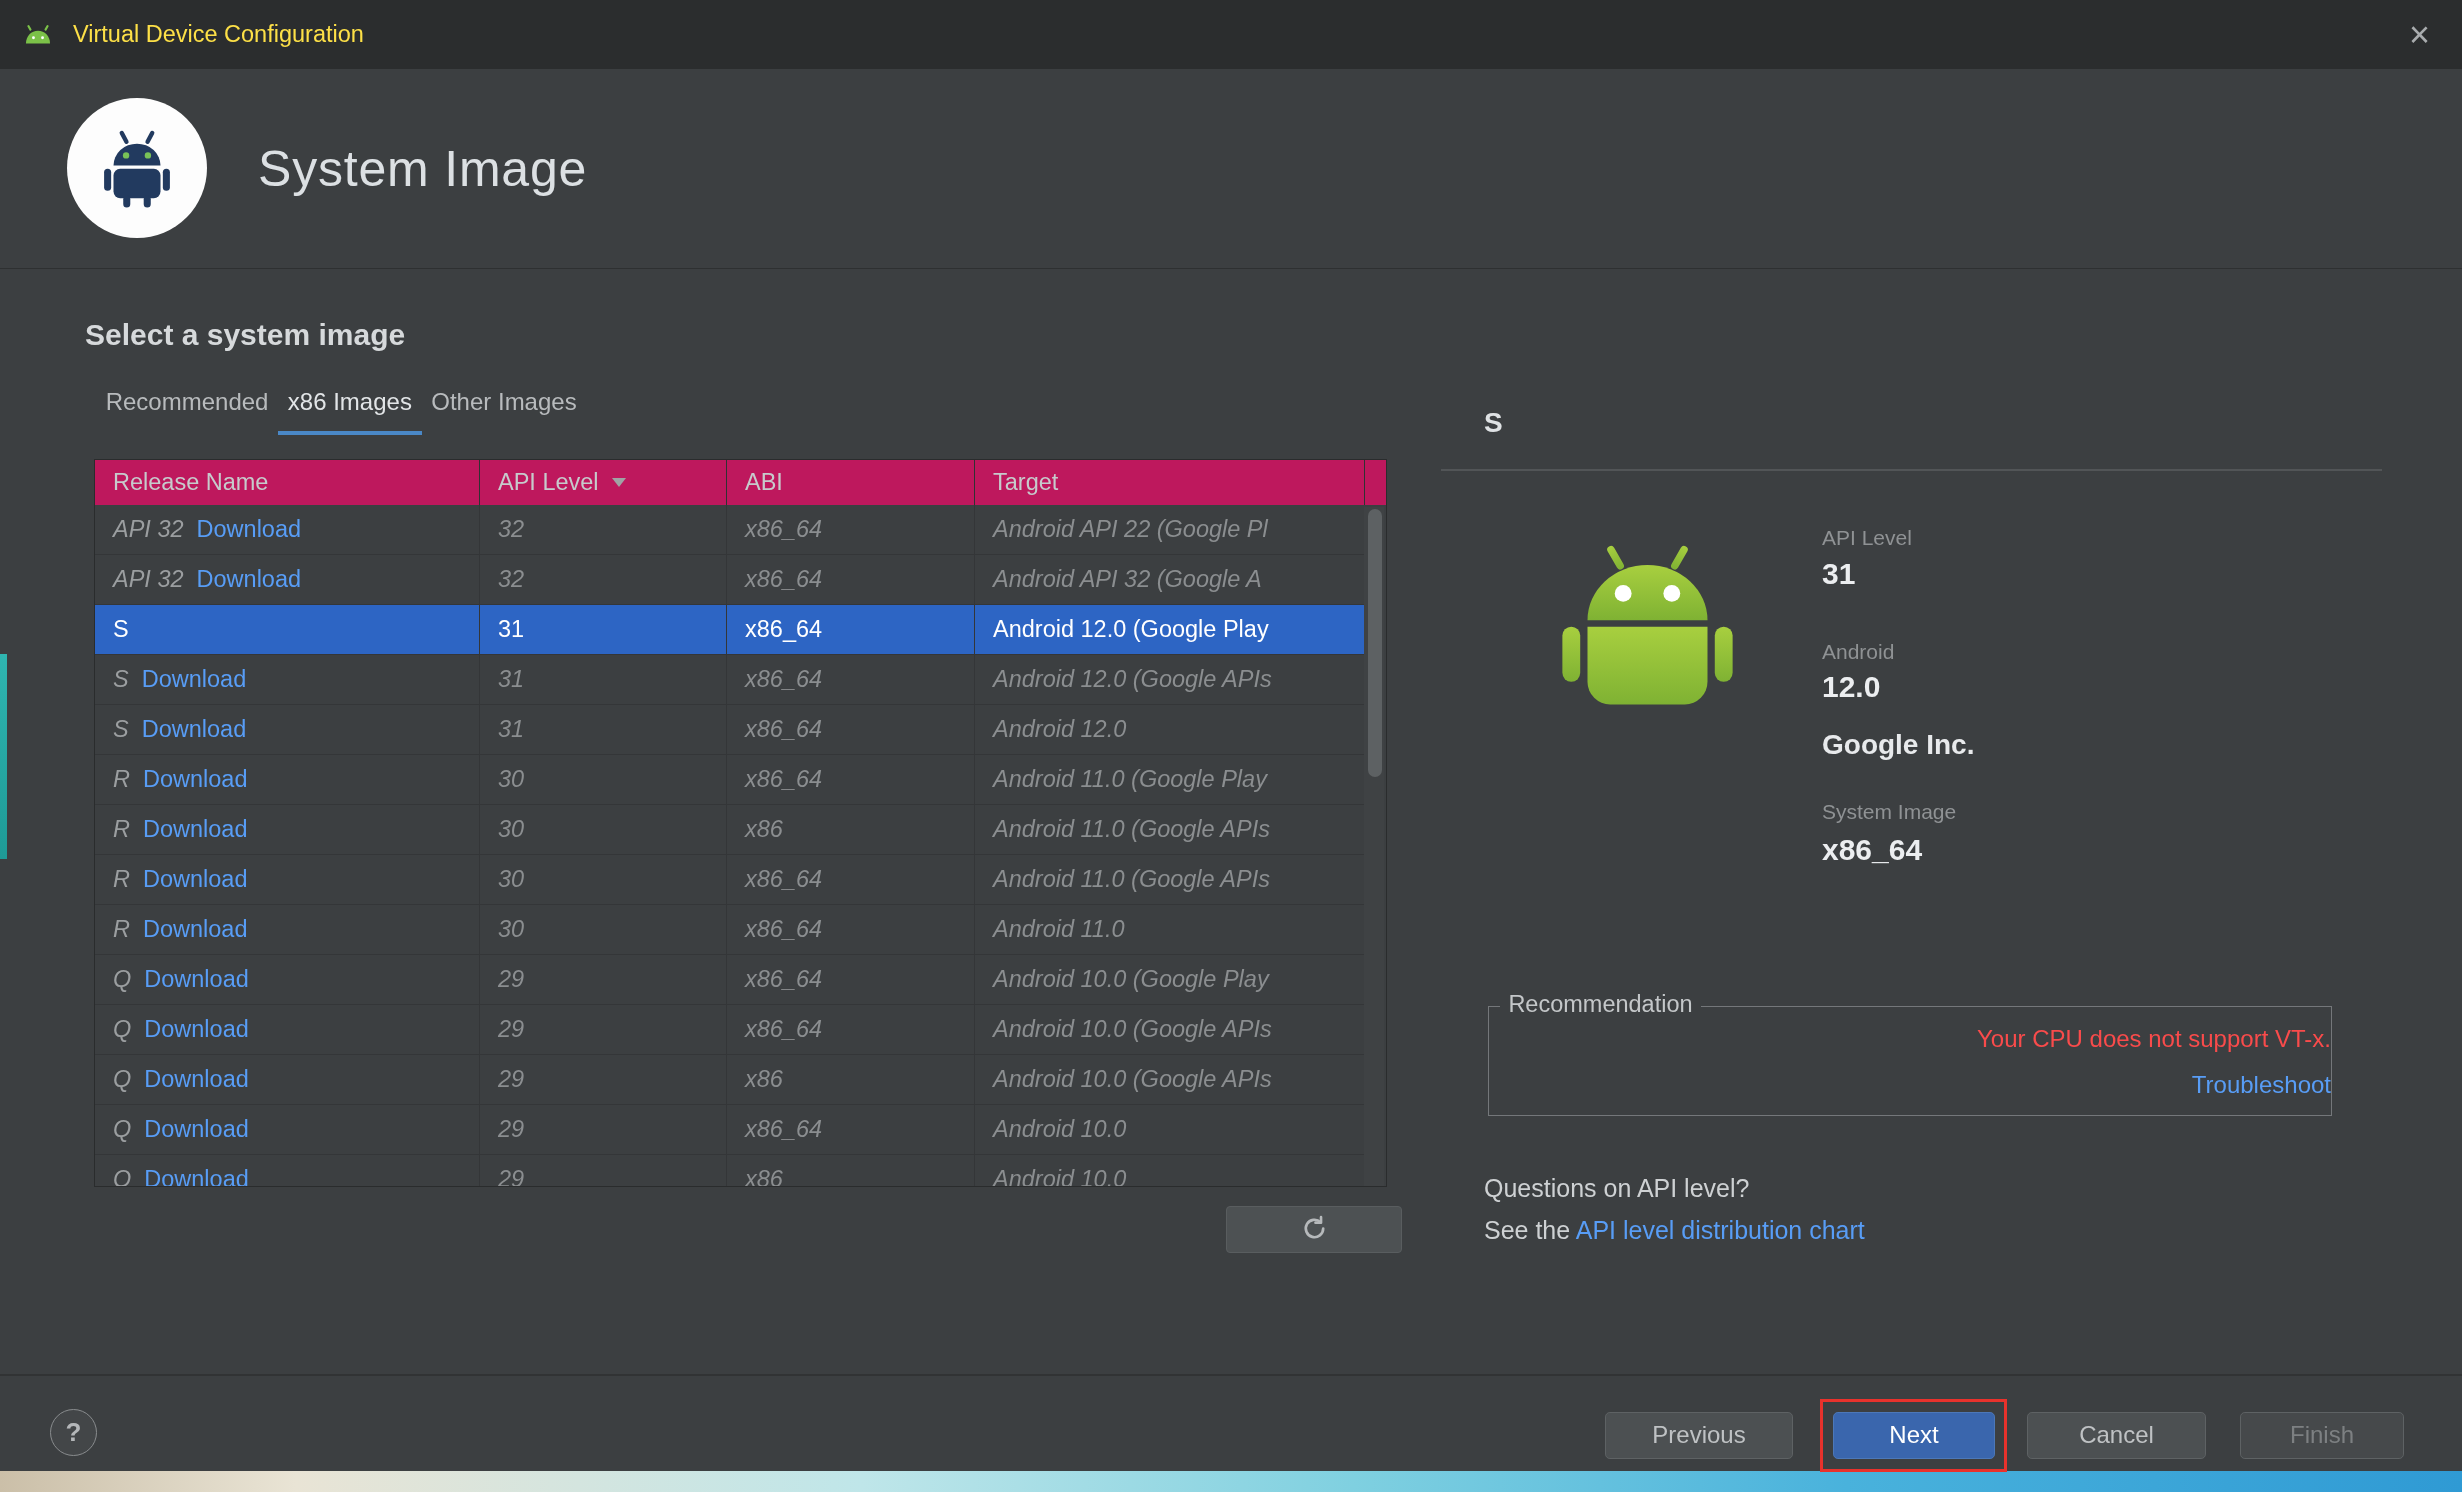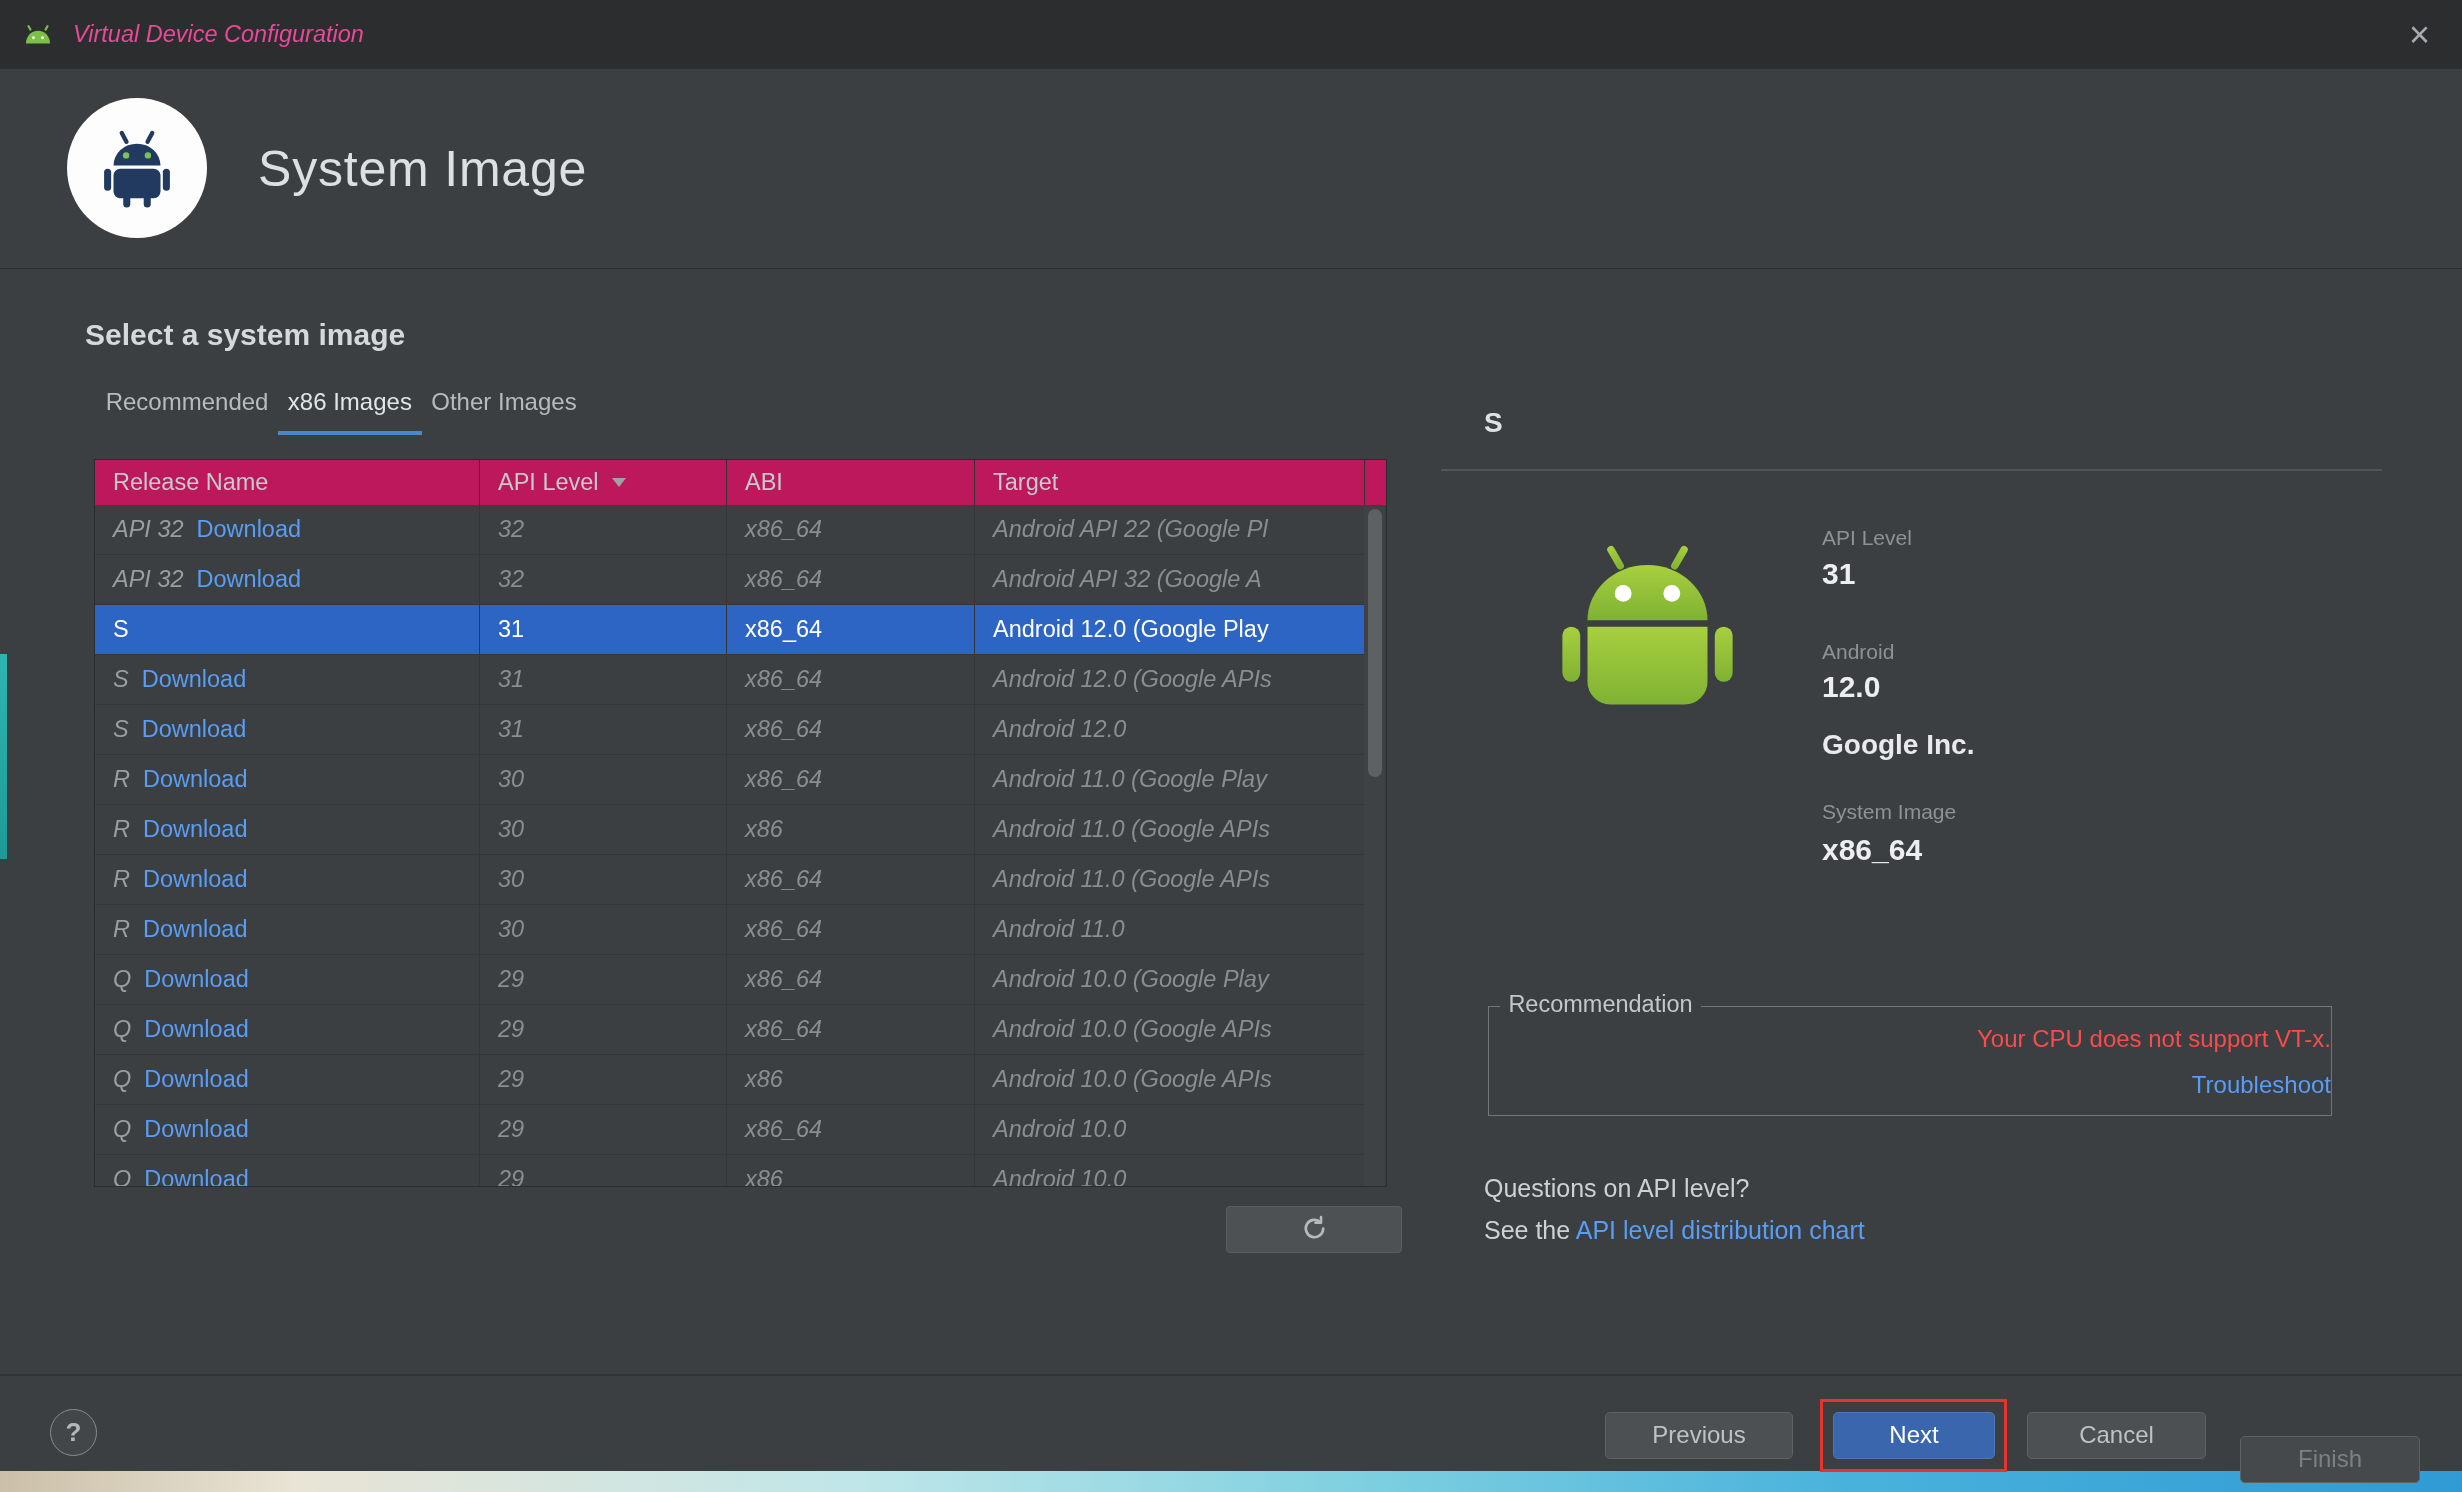--- a/index.html
+++ b/index.html
@@ -20,21 +20,21 @@
     position: absolute; left: 0; top: 654px; width: 7.3px; height: 205px;
     background: linear-gradient(180deg, #2fb5b0, #1e9a96); z-index: 30;
   }
 
   
   .titlebar {
     position: absolute; left: 0; top: 0; right: 0; height: 69px;
     background: #2b2d2e; display: flex; align-items: center; padding-left: 21px;
   }
   .titlebar .app-icon { margin-right: 18px; display: flex; }
-  .titlebar .title { color: #ec4899; font-size: 23.5px; font-style: italic; }
+  .titlebar .title { color: #fde047; font-size: 23.5px; }
   .close-btn {
     position: absolute; right: 0; top: 0; width: 85px; height: 69px;
     display: flex; align-items: center; justify-content: center;
     color: #a9acae; font-size: 36px; cursor: pointer;
   }
 
   
   .header-band {
     position: absolute; left: 0; top: 69px; right: 0; height: 200px;
     background: #3c3f41; border-bottom: 1.6px solid #2e3031;
@@ -165,21 +165,21 @@
     display: flex; align-items: center; justify-content: center; cursor: pointer;
   }
   .btn {
     position: absolute; top: 1412px; height: 47px;
     background: #4c5052; border: 0.8px solid #5e6264; border-radius: 4.9px;
     color: #bfc2c4; font-size: 24px; text-align: center; line-height: 44px; cursor: pointer;
   }
   .btn-previous { left: 1605px; width: 188px; }
   .btn-next { left: 1833px; width: 162px; background: #3a66ad; border-color: #4c78b8; color: #ffffff; }
   .btn-cancel { left: 2027px; width: 179px; }
-  .btn-finish { left: 2240px; width: 180px; color: #7d8082; background: #46494b; cursor: default; margin-top: 24px; }
+  .btn-finish { left: 2240px; width: 164px; color: #7d8082; background: #46494b; cursor: default; }
   .annotation-box {
     position: absolute; left: 1820px; top: 1399px; width: 187px; height: 73px;
     border: 3.2px solid #e8322c; pointer-events: none; z-index: 20;
   }
 </style>
 </head>
 <body>
 
 <div class="dialog">
 

